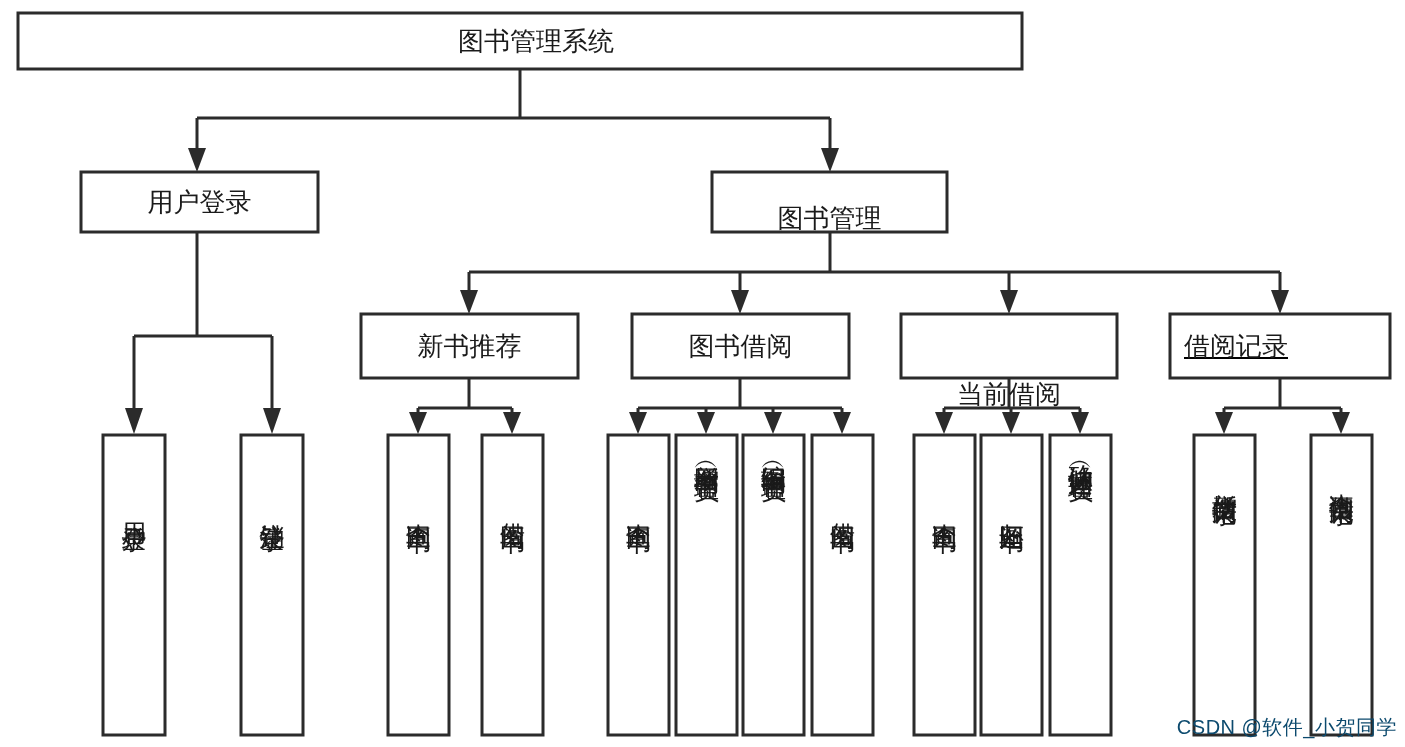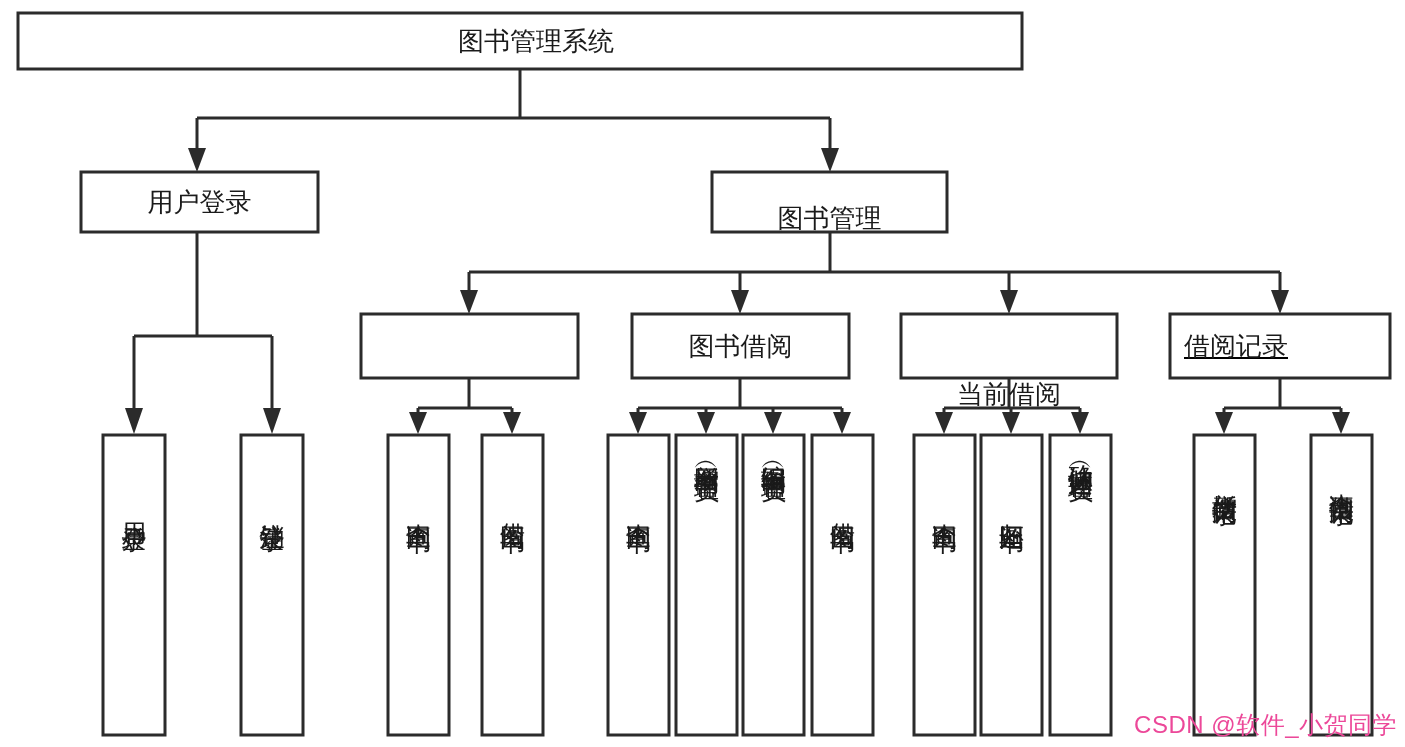--- a/index.html
+++ b/index.html
@@ -37,22 +37,22 @@
   }
   .arrow-head {
     fill: #2b2b2b;
     stroke: none;
   }
   .watermark {
     position: absolute;
     right: 8px;
     bottom: 6px;
     font-family: "Liberation Sans", "DejaVu Sans", sans-serif;
-    font-size: 24px;
-    color: #ec4899;
+    font-size: 20px;
+    color: #0c4a6e;
     letter-spacing: 0.5px;
     white-space: nowrap;
     user-select: none;
   }
   .vert-wrap {
     position: absolute;
     display: flex;
     align-items: flex-start;
     justify-content: center;
     box-sizing: border-box;
@@ -184,20 +184,23 @@
   </div>
 
   <div class="horiz-wrap" style="left:81px; top:172px; width:237px; height:60px;">
     <span class="horiz-text">用户登录</span>
   </div>
 
   <div class="horiz-wrap" style="left:712px; top:188px; width:235px; height:60px;">
     <span class="horiz-text">图书管理</span>
   </div>
 
+  <div class="horiz-wrap" style="left:361px; top:314px; width:217px; height:64px;">
+    <span class="horiz-text">新书推荐</span>
+  </div>
 
   <div class="horiz-wrap" style="left:632px; top:314px; width:217px; height:64px;border-radius:27px;">
     <span class="horiz-text">图书借阅</span>
   </div>
 
   <div class="horiz-wrap" style="left:901px; top:314px; width:216px; height:64px;margin-top:48px;">
     <span class="horiz-text">当前借阅</span>
   </div>
 
   <div class="horiz-wrap" style="left:1126px; top:314px; width:220px; height:64px;text-decoration:underline;">

